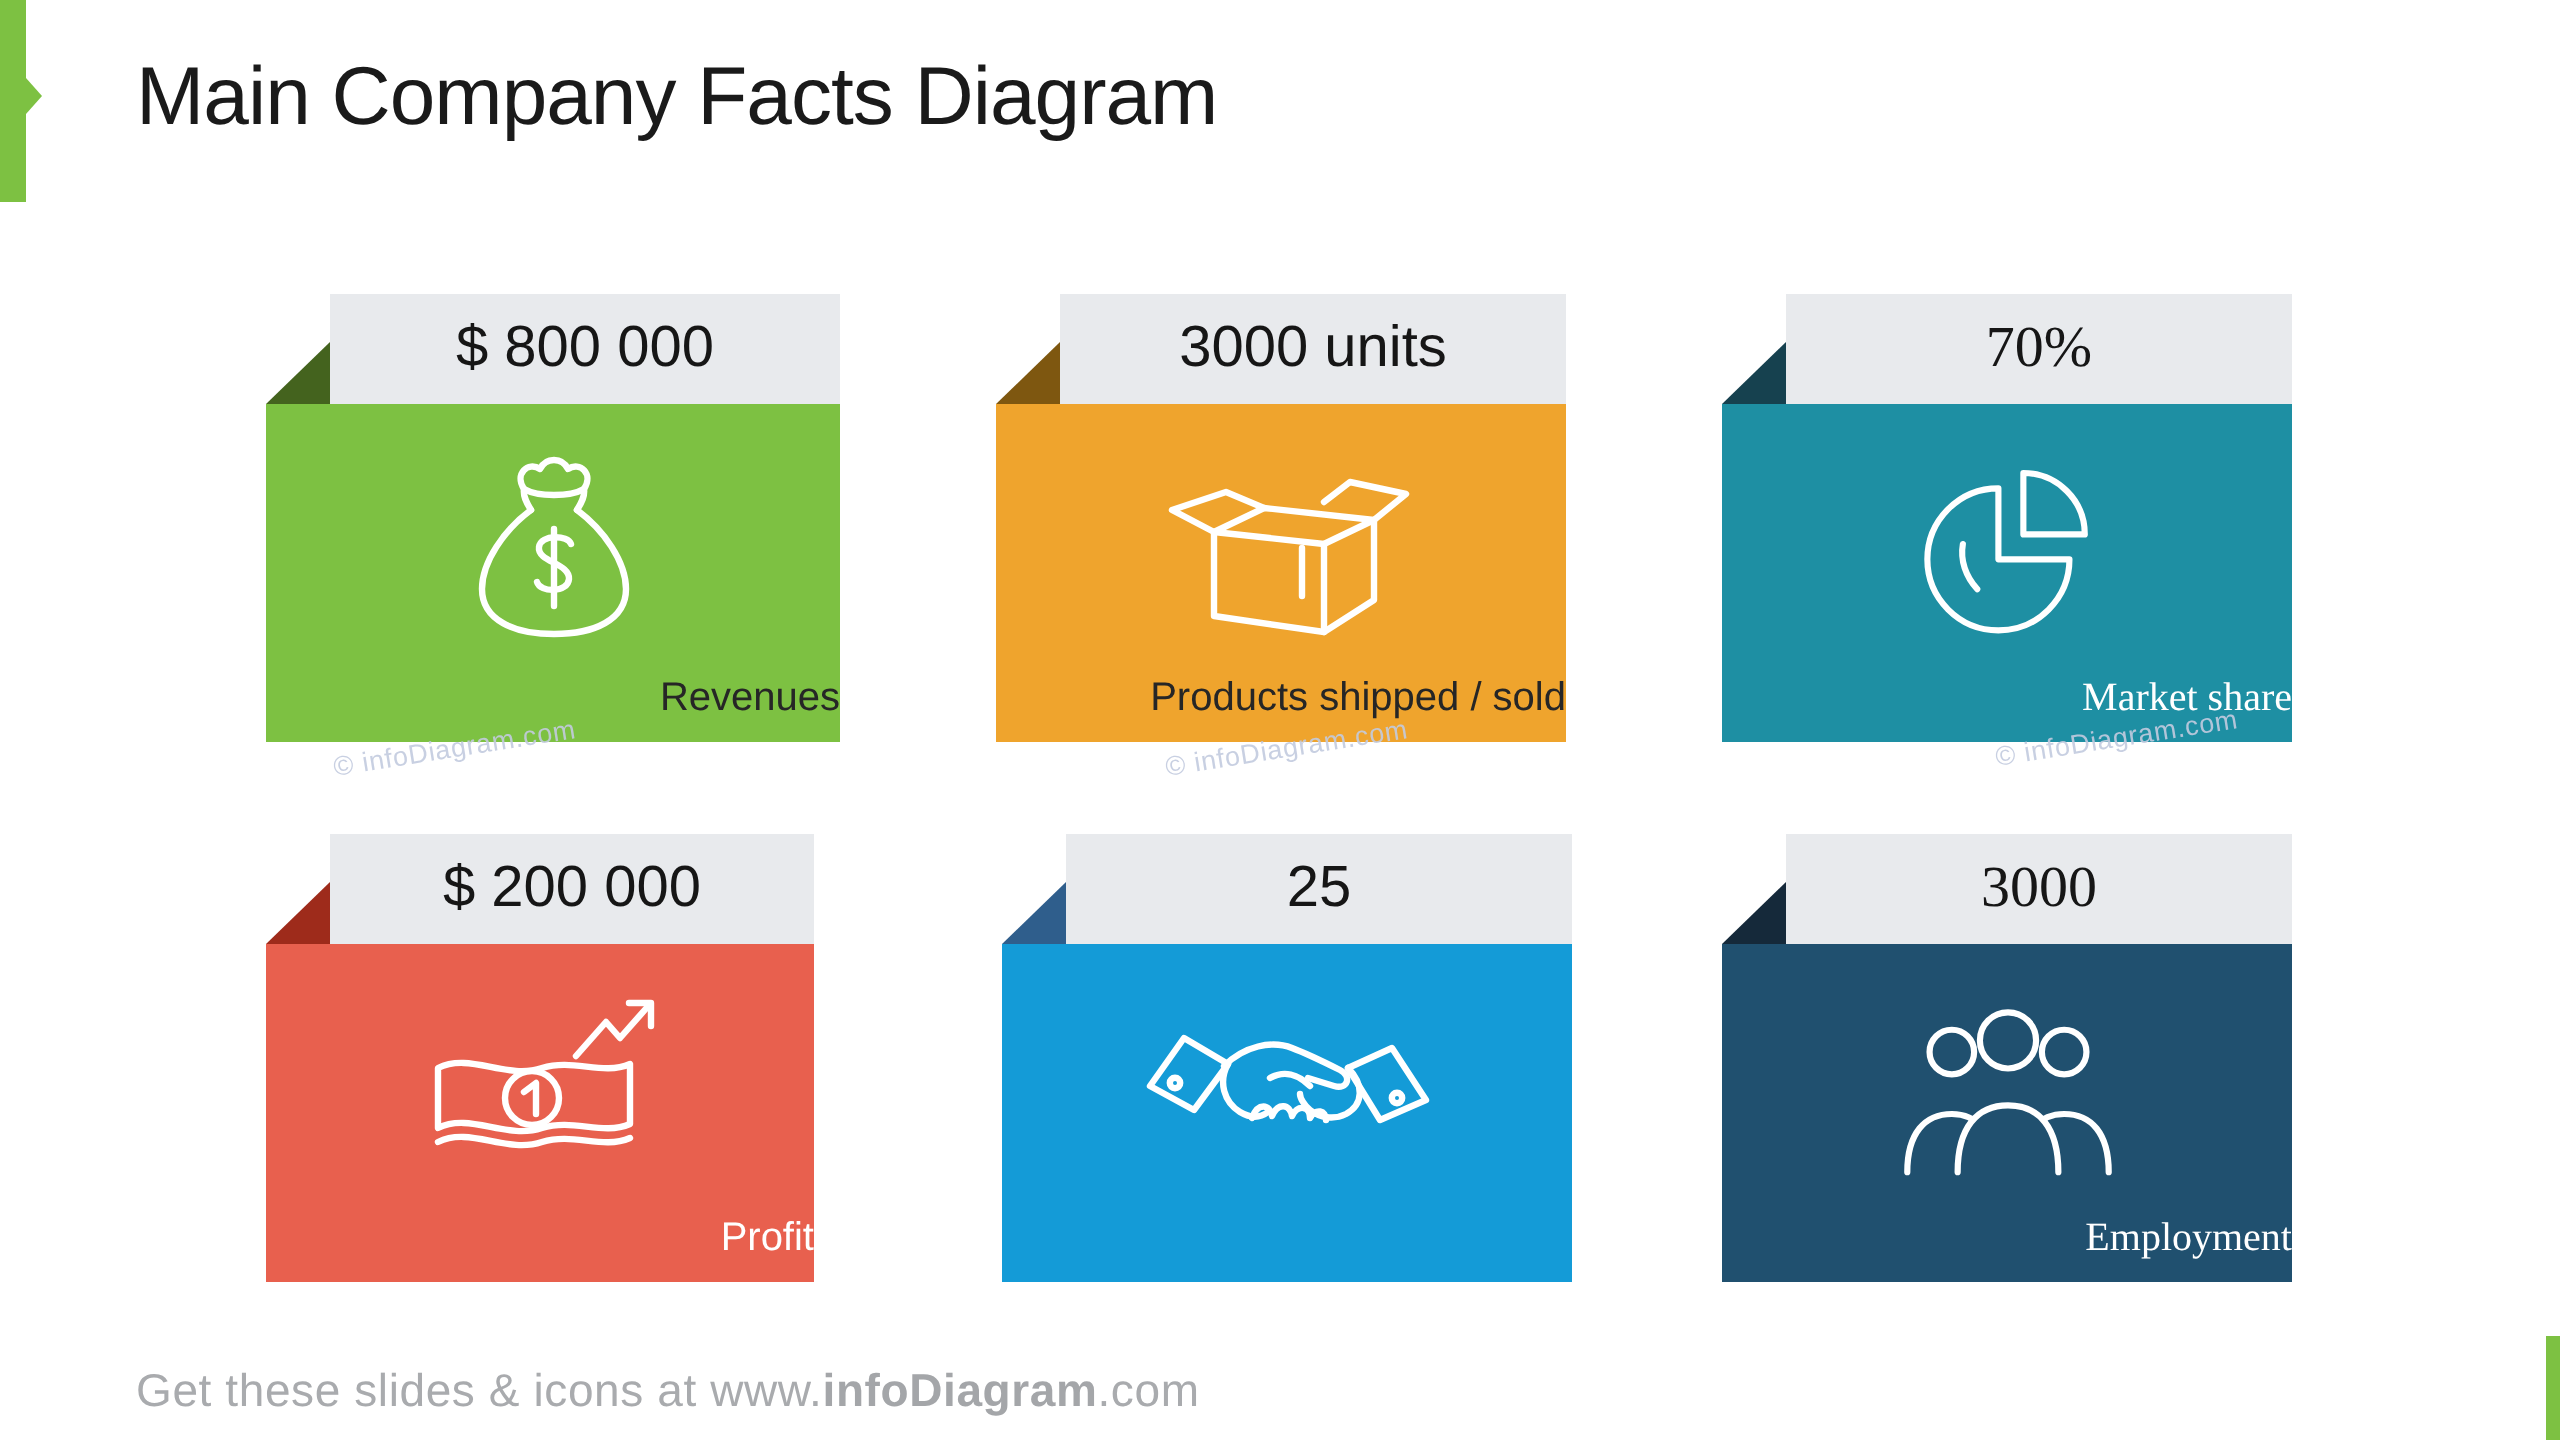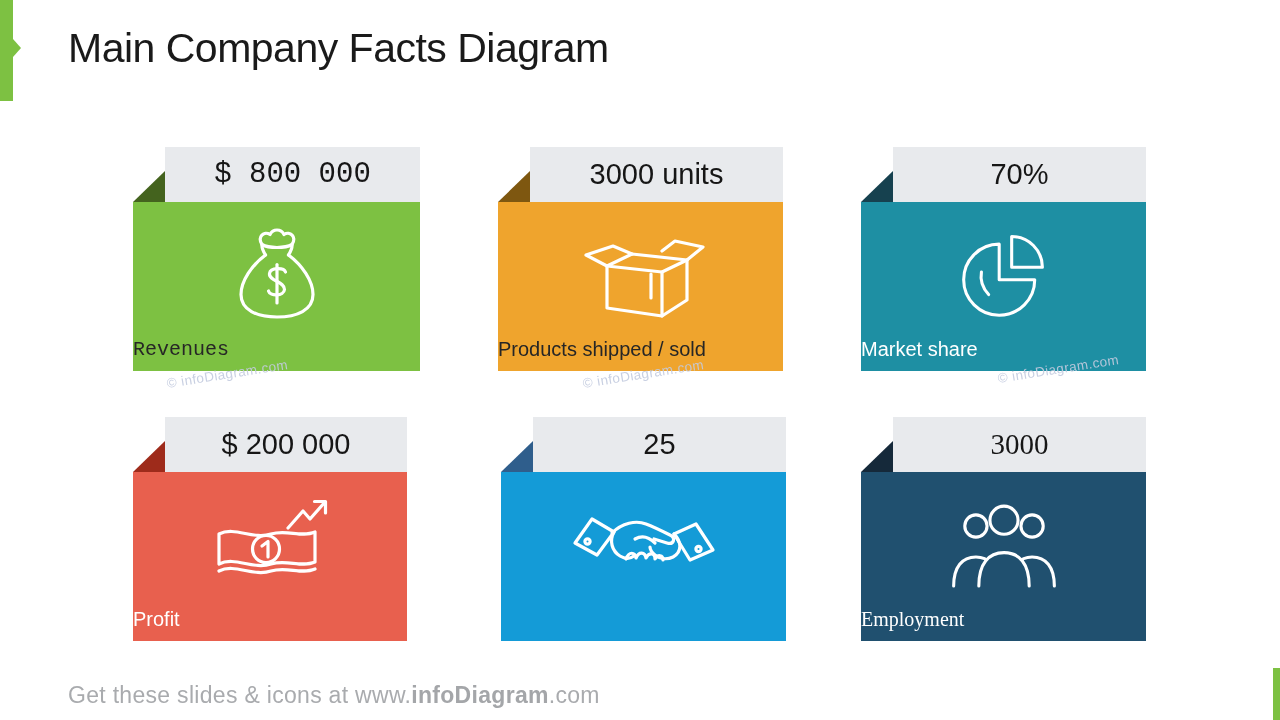--- a/index.html
+++ b/index.html
@@ -20,41 +20,41 @@
   .card{position:absolute;}
   .card-header{position:absolute;left:32px;right:0;top:0;height:55px;background:#E8EAED;
     display:flex;align-items:center;justify-content:center;font-size:29px;color:#161616;}
   .card-fold{position:absolute;left:0;top:24px;width:32px;height:31px;background:var(--fold);
     -webkit-clip-path:polygon(100% 0,100% 100%,0 100%);clip-path:polygon(100% 0,100% 100%,0 100%);}
   .card-body{position:absolute;left:0;right:0;top:55px;height:169px;background:var(--bg);}
   .icon-area{position:absolute;left:0;right:0;top:8px;bottom:38px;
     display:flex;align-items:center;justify-content:center;}
   .icon-area svg{display:block;stroke:#ffffff;fill:none;stroke-width:3.2;
     stroke-linecap:round;stroke-linejoin:round;}
-  .card-label{position:absolute;left:0;right:0;bottom:10px;text-align:left;
+  .card-label{position:absolute;left:0;right:0;bottom:10px;text-align:right;
     font-size:20px;color:var(--label);}
 
   .wm{position:absolute;font-size:13.5px;color:#c3cbdf;opacity:0.9;letter-spacing:0.4px;
     transform:rotate(-9deg);transform-origin:left bottom;white-space:nowrap;}
 
   .footer{position:absolute;left:68px;top:682px;font-size:23px;color:#a9abae;letter-spacing:0.3px;}
   .footer b{font-weight:700;color:#a4a6a9;}
 </style>
 </head>
 <body>
 
 <div class="slide">
 
   <div class="accent-bar"></div>
   <div class="accent-chevron"></div>
   <div class="accent-bar-br"></div>
 
   <div class="title">Main Company Facts Diagram</div>
 
-  <div class="card" style="left: 133px; top: 147px; width: 287px; height: 224px; font-family: Liberation Mono, monospace; --bg: #7DC142; --fold: #44631E; --label: #262626;">
+  <div class="card" style="left: 133px; top: 147px; width: 287px; height: 224px; --bg: #7DC142; --fold: #44631E; --label: #262626;">
     <div class="card-header">$ 800 000</div>
     <div class="card-fold"></div>
     <div class="card-body">
       <div class="icon-area">
         <svg width="100" height="100" viewBox="0 0 100 100">
           <path d="M38.5,33 C25,43 14,59 14,72.5 C14,88 30,95 50,95 C70,95 86,88 86,72.5 C86,59 75,43 61.5,33"></path>
           <path d="M38.5,33 C36,29 34.5,26 35,22.5"></path>
           <path d="M61.5,33 C64,29 65.5,26 65,22.5"></path>
           <path d="M35,22.5 C30,15 37,8.5 43,12.5 C46,6.5 54,6.5 57,12.5 C63,8.5 70,15 65,22.5 C58,26.5 42,26.5 35,22.5 Z"></path>
           <path d="M50,42.5 L50,81"></path>
@@ -76,21 +76,21 @@
           <path d="M112,34 L112,74 L87,90"></path>
           <path d="M32,40 L11,29 L38,20 L57,28"></path>
           <path d="M112,34 L128,21 L100,15 L87,25"></path>
           <path d="M76,48 L76,72"></path>
         </svg>
       </div>
       <div class="card-label">Products shipped / sold</div>
     </div>
   </div>
 
-  <div class="card" style="left: 861px; top: 147px; width: 285px; height: 211px; --bg: #1E8FA3; --fold: #16414F; --label: #FFFFFF;">
+  <div class="card" style="left: 861px; top: 147px; width: 285px; height: 211px; font-family: Liberation Serif, serif; --bg: #1E8FA3; --fold: #16414F; --label: #FFFFFF;">
     <div class="card-header">70%</div>
     <div class="card-fold"></div>
     <div class="card-body">
       <div class="icon-area">
         <svg width="96" height="96" viewBox="0 0 100 100">
           <path d="M45,21 A37,37 0 1 0 82,58 L45,58 Z"></path>
           <path d="M58,45 L58,13 A32,32 0 0 1 90,45 Z"></path>
           <path d="M26.5,50 C25,58.5 28,67 34,73.5"></path>
         </svg>
       </div>

